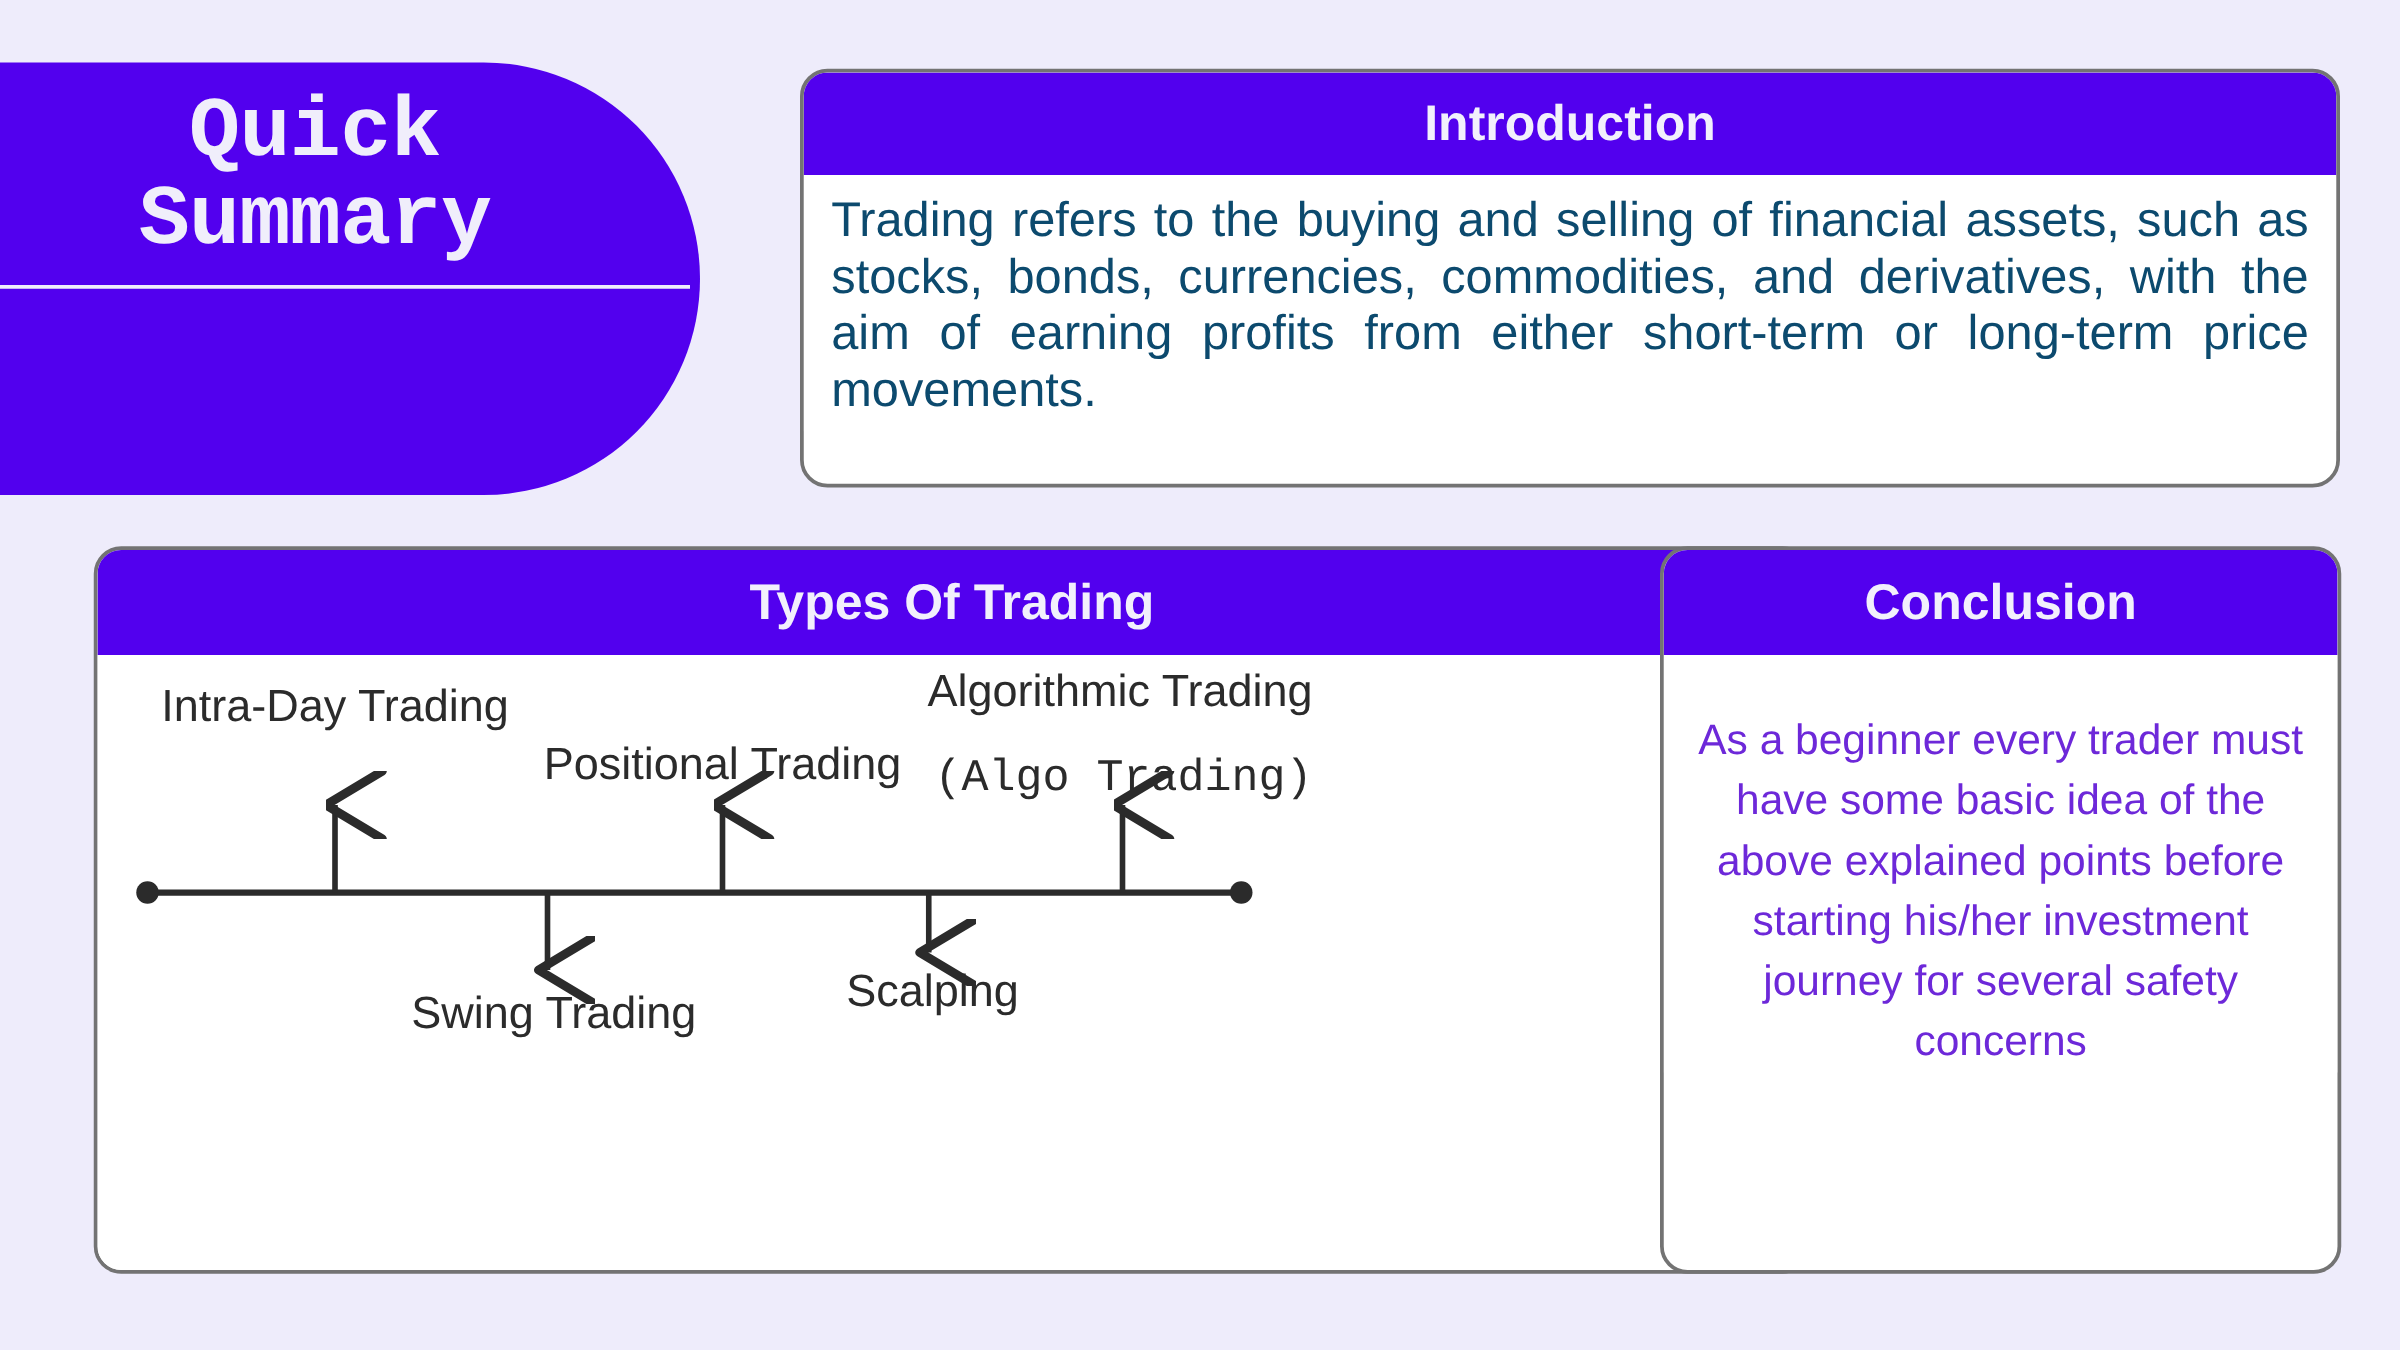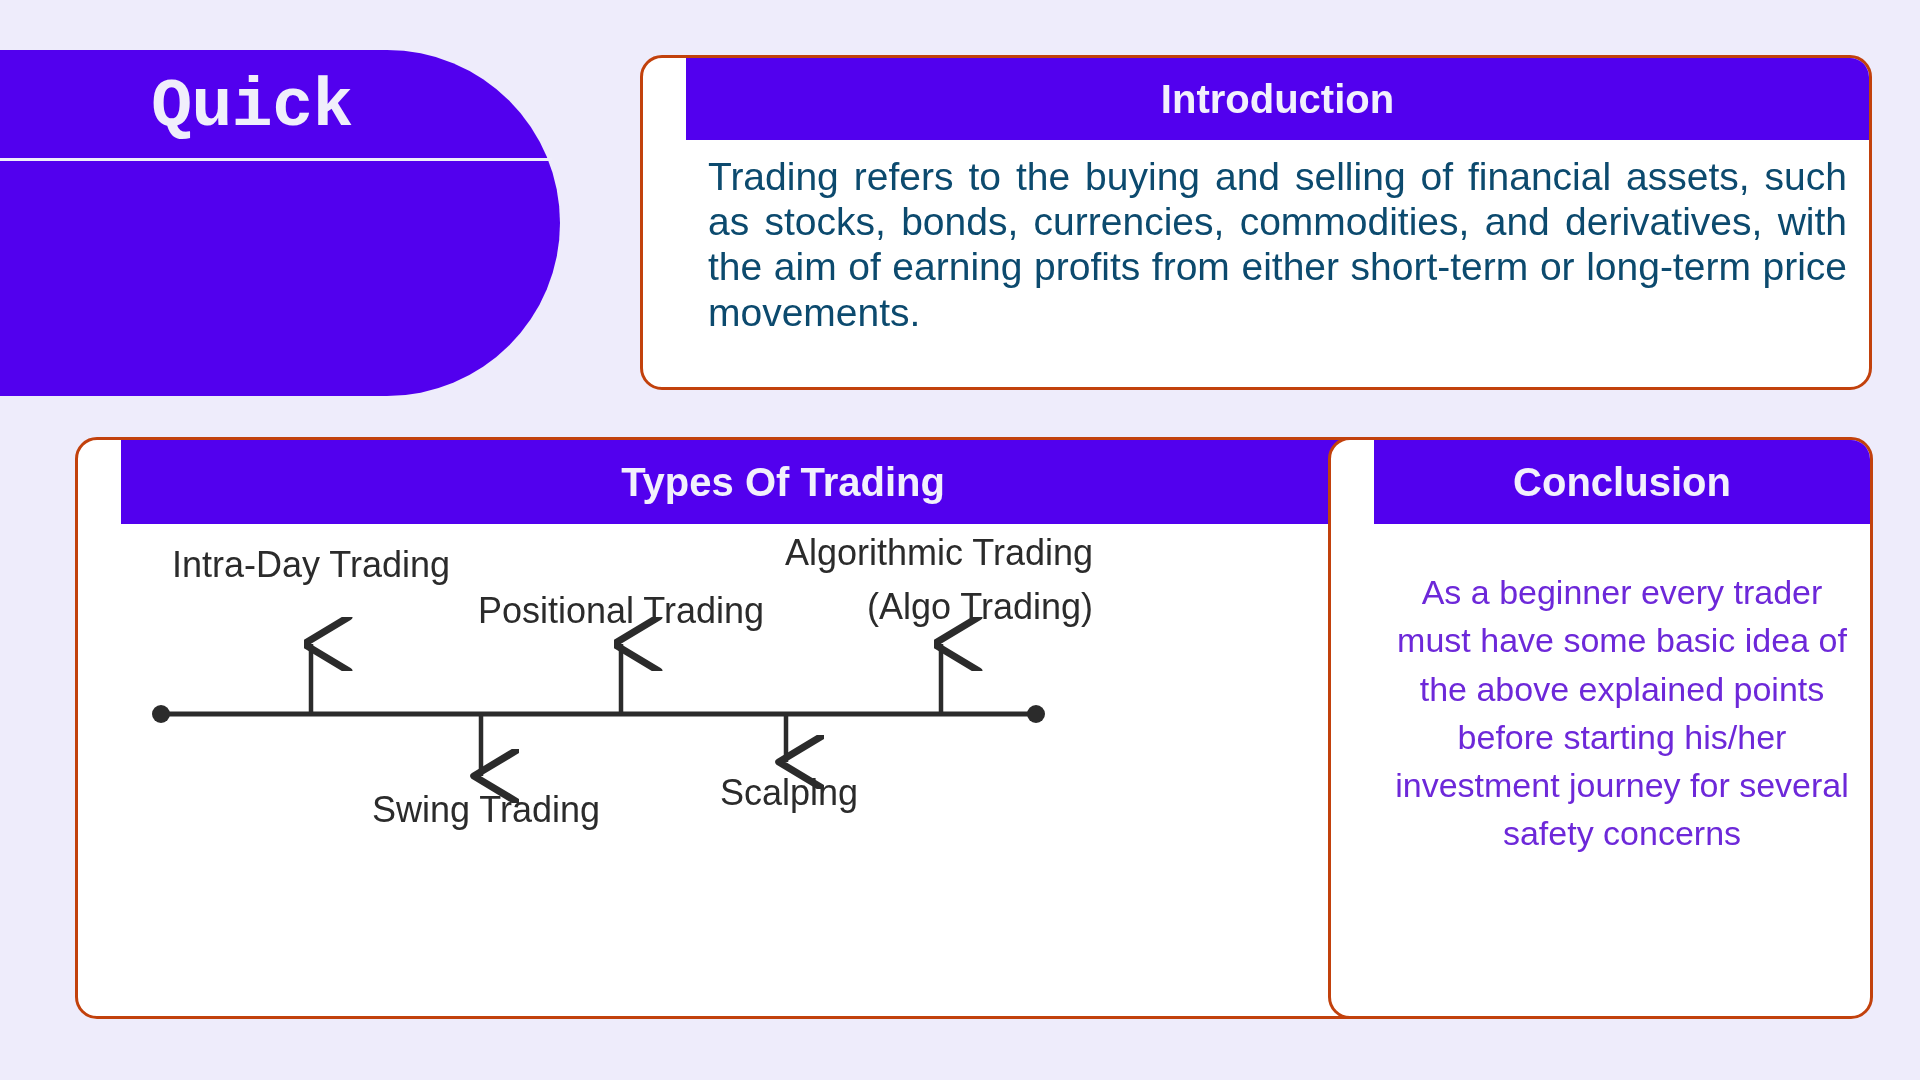--- a/index.html
+++ b/index.html
@@ -50,25 +50,24 @@
     font-size: 38px;
     font-weight: bold;
     padding: 40px 0 0 22px;
     letter-spacing: -0.2px;
   }
 
   
   .card {
     position: absolute;
     background: #ffffff;
-    border: 3px solid #c2410c;
+    border: 3px solid #737373;
     border-radius: 22px;
     box-sizing: border-box;
     overflow: hidden;
-    padding-left: 43px;
   }
   .card-header {
     background: #5200ee;
     color: #f2f0fc;
     font-weight: bold;
     text-align: center;
     box-sizing: border-box;
   }
   .card-body {
     background: #ffffff;
@@ -147,20 +146,21 @@
     color: #6d28d9;
     text-align: center;
   }
 </style>
 </head>
 <body>
 
 <div id="quick-summary">
   <div id="qs-title">
     <div>Quick</div>
+    <div>Summary</div>
   </div>
   <div id="qs-divider"></div>
 </div>
 
 <div id="intro-card" class="card">
   <div id="intro-header" class="card-header">Introduction</div>
   <div id="intro-body" class="card-body">Trading refers to the buying and selling of financial assets, such as stocks, bonds, currencies, commodities, and derivatives, with the aim of earning profits from either short-term or long-term price movements.</div>
 </div>
 
 <div id="types-card" class="card">
@@ -194,21 +194,21 @@
           <div>Swing Trading</div>
         </div>
         <div class="tl-label center" style="left: 500px; top: 66px;">
           <div>Positional Trading</div>
         </div>
         <div class="tl-label center" style="left: 668px; top: 248px;">
           <div>Scalping</div>
         </div>
         <div class="tl-label center" style="left: 818px; top: 8px;">
           <div>Algorithmic Trading</div>
-          <div style="margin-top: 12px;">(Algo Trading)</div>
+          <div style="margin-top: 28px; font-family: Liberation Mono, monospace;">(Algo Trading)</div>
         </div>
       </div>
   </div>
 </div>
 
 <div id="conclusion-card" class="card">
   <div id="conclusion-header" class="card-header">Conclusion</div>
   <div id="conclusion-body" class="card-body">As a beginner every trader must have some basic idea of the above explained points before starting his/her investment journey for several safety concerns</div>
 </div>
 

